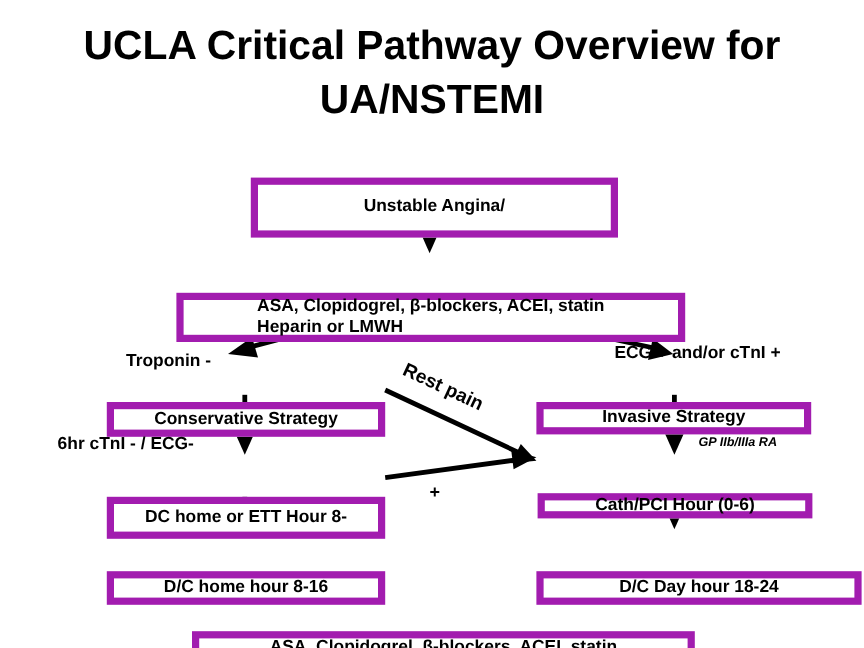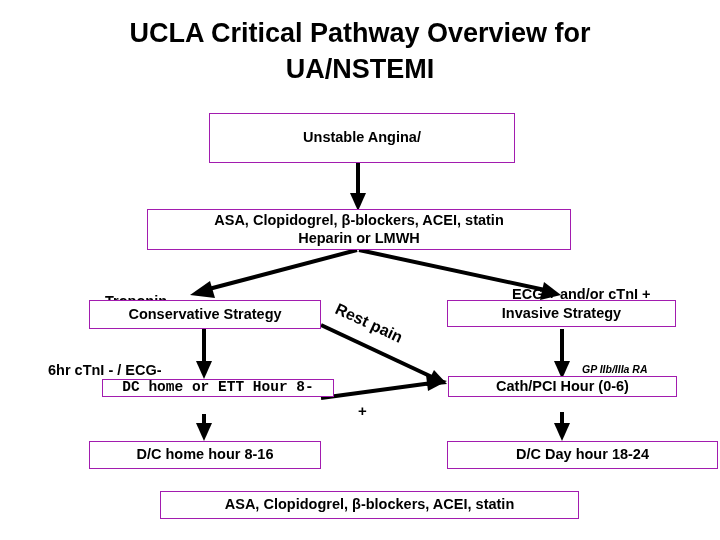--- a/index.html
+++ b/index.html
@@ -17,37 +17,37 @@
   #chart {
     position: absolute;
     left: 0; top: 0;
     width: 720px; height: 540px;
   }
   .title {
     position: absolute;
     left: 0; top: 16px;
     width: 720px;
     text-align: center;
-    font-size: 27px;
+    font-size: 34px;
     font-weight: bold;
     line-height: 1.32;
     letter-spacing: 0px;
   }
   .node {
     position: absolute;
-    border: 1px solid #a21caf;
+    border: 6px solid #a21caf;
     background: #ffffff;
     display: flex;
     align-items: center;
     justify-content: center;
-    text-align: center;
     font-weight: bold;
     font-size: 14.5px;
     line-height: 1.22;
     padding: 1px 4px;
+    margin-top: 35px;
   }
   .label {
     position: absolute;
     font-weight: bold;
     font-size: 14.5px;
     white-space: nowrap;
     background: transparent;
     margin-top: 21px;
   }
   .label.small {
@@ -130,21 +130,21 @@
 <div class="node" style="left:447px; top:300px; width:229px; height:27px;">
   <div>Invasive Strategy</div>
 </div>
 
 <div class="rot" style="left:340px; top:300px; transform: rotate(25deg);">Rest pain</div>
 
 <div class="label" style="left:48px; top:341px;">6hr cTnI - / ECG-</div>
 
 <div class="label small" style="left:582px; top:342px;">GP IIb/IIIa RA</div>
 
-<div class="node" style="left:102px; top:379px; width:232px; height:18px;font-family:Liberation Mono, monospace;">
+<div class="node" style="left:89px; top:379px; width:232px; height:35px;">
   <div>
     <div>DC home or ETT Hour 8-</div>
   </div>
 </div>
 
 <div class="label plus" style="left:358px; top:381px;">+</div>
 
 <div class="node" style="left:448px; top:376px; width:229px; height:21px;">
   <div>Cath/PCI Hour (0-6)</div>
 </div>

